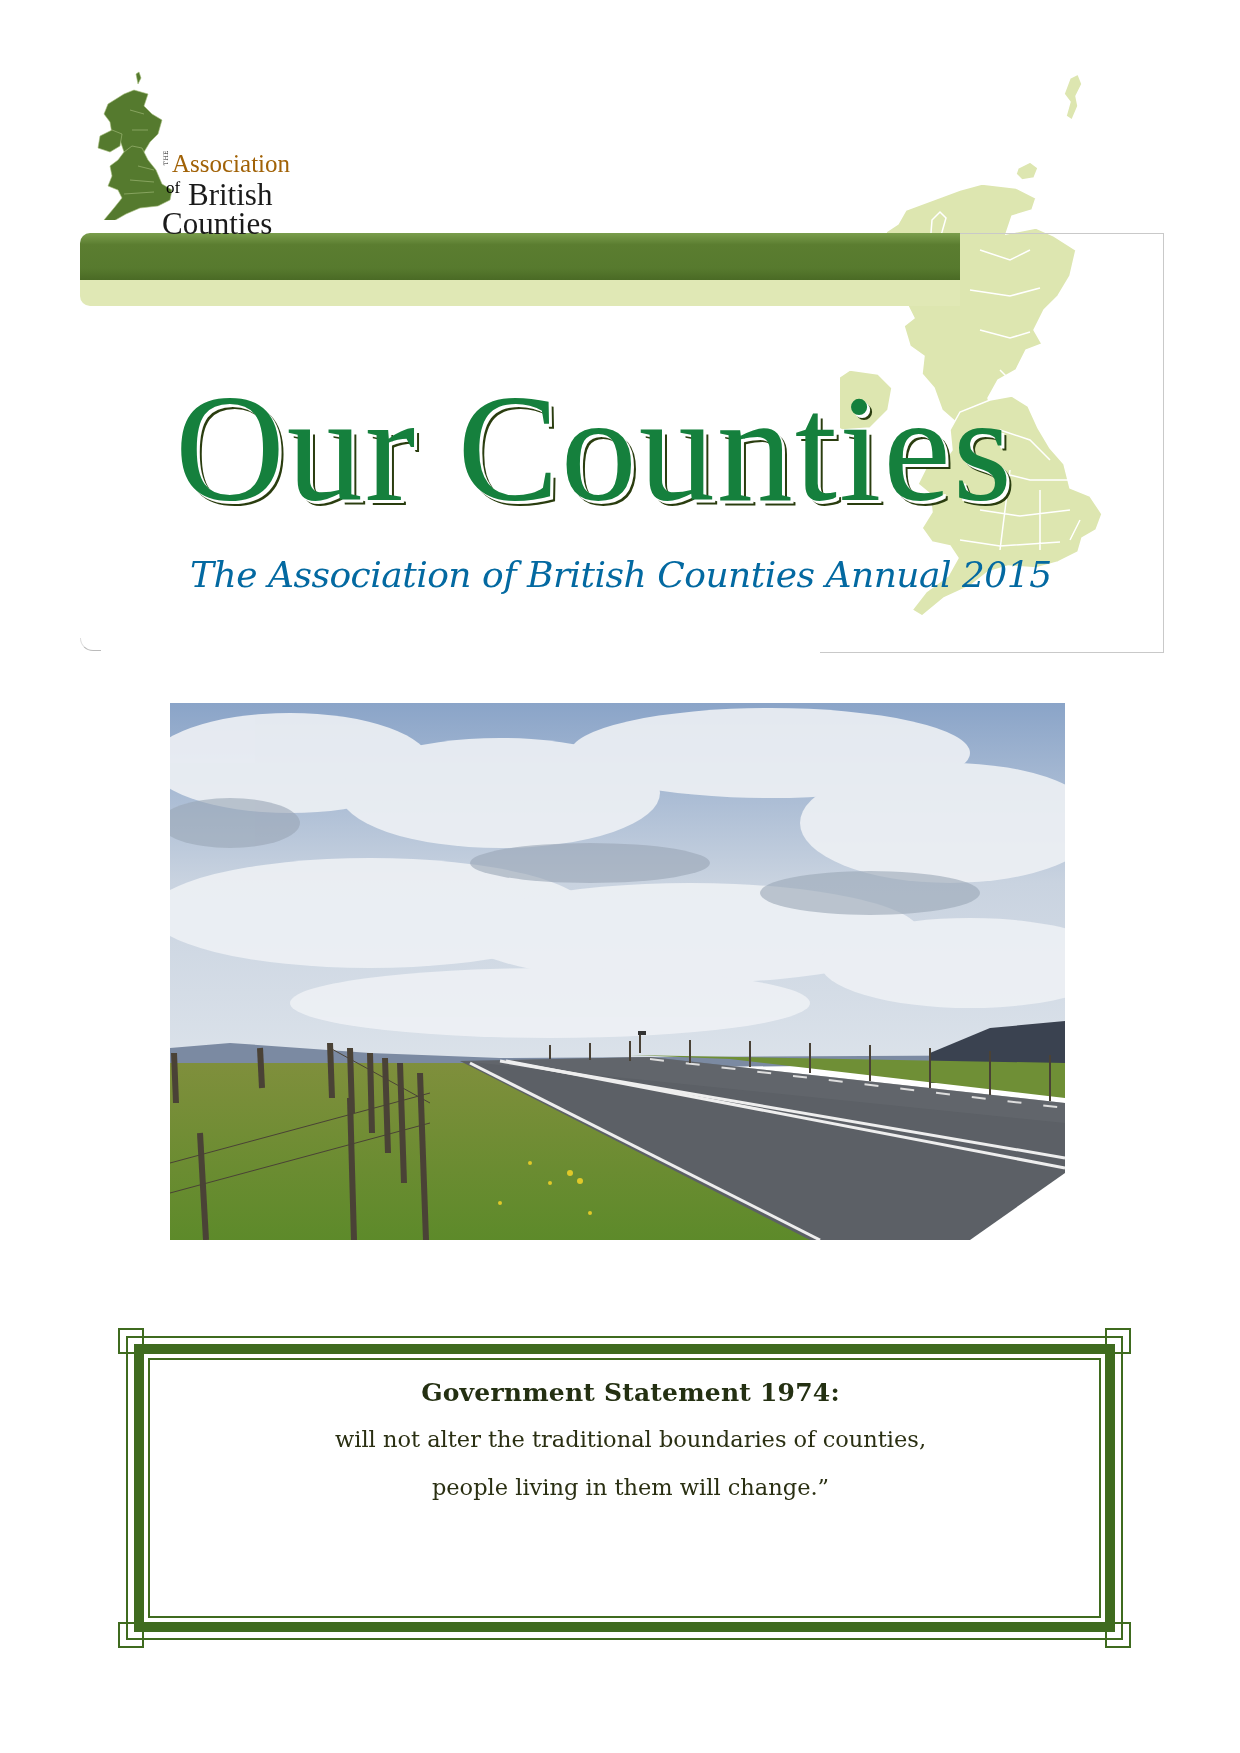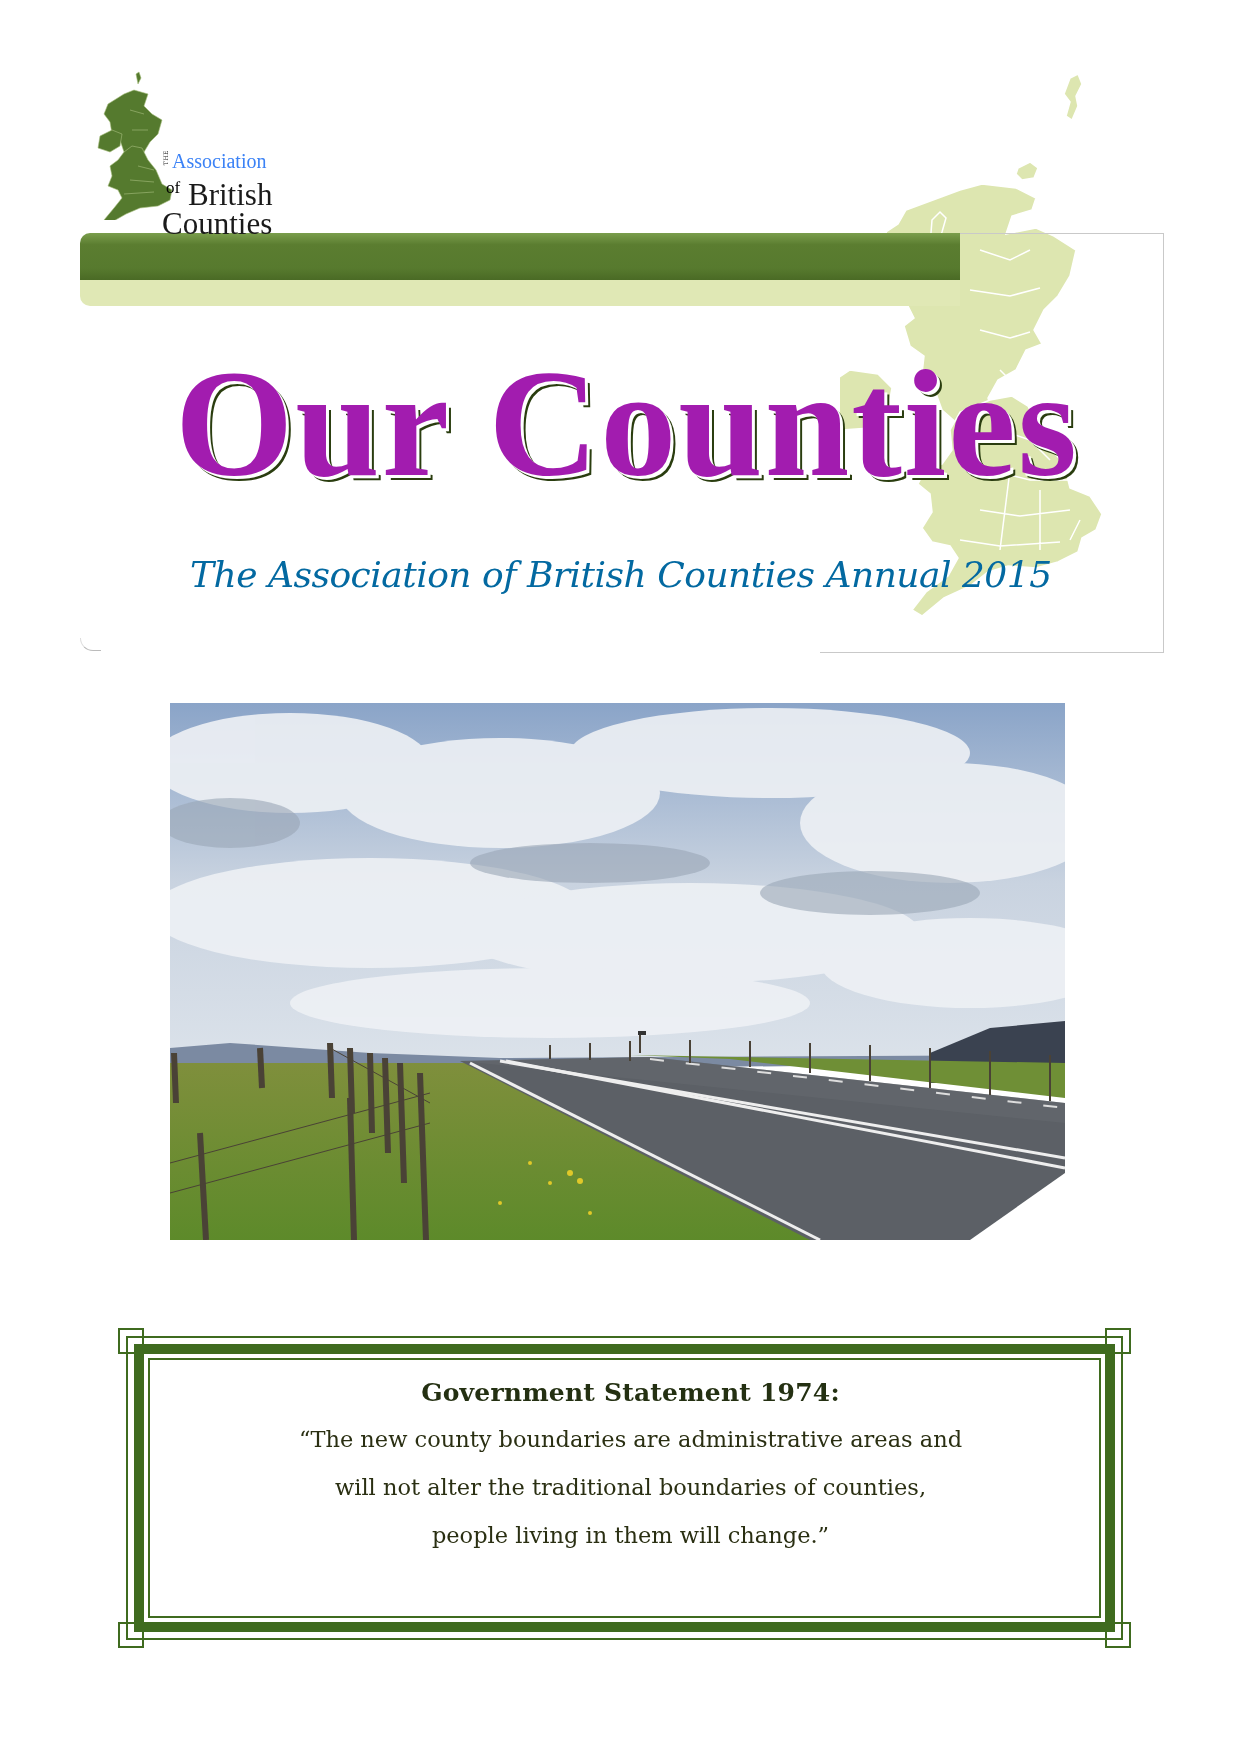--- a/index.html
+++ b/index.html
@@ -2,38 +2,38 @@
 <html><head>
 <meta charset="utf-8">
 <style>
   html, body { margin:0; padding:0; background:#ffffff; }
   body { width:1240px; height:1753px; position:relative; overflow:hidden; font-family:"DejaVu Serif", serif; }
 
   
   .logo { position:absolute; left:90px; top:70px; width:220px; height:160px; }
   .logo-map { position:absolute; left:0; top:0; width:100px; height:150px; }
   .logo-the { position:absolute; left:72px; top:80px; font-size:6px; writing-mode:vertical-rl; transform:rotate(180deg); letter-spacing:0.5px; color:#222; }
-  .logo-assoc { position:absolute; left:82px; top:80px; font-size:20px; white-space:nowrap; color:#3b82f6; font-family:"Liberation Serif", serif; }
+  .logo-assoc { position:absolute; left:82px; top:80px; font-size:25px; white-space:nowrap; color:#a16207; font-family:"Liberation Serif", serif; }
   .logo-of { position:absolute; left:76px; top:108px; font-size:17px; color:#000000; font-family:"Liberation Serif", serif; }
   .logo-british { position:absolute; left:98px; top:107px; font-size:31px; color:#1a1a1a; font-family:"Liberation Serif", serif; white-space:nowrap; }
   .logo-counties { position:absolute; left:72px; top:136px; font-size:31px; color:#1a1a1a; font-family:"Liberation Serif", serif; white-space:nowrap; }
 
   
   .bar-dark { position:absolute; left:80px; top:233px; width:880px; height:47px; border-radius:10px 0 0 0;
     background:linear-gradient(to bottom,#7a9e4c 0%,#5b7d30 25%,#577a2e 75%,#4a6a25 100%); }
   .bar-light { position:absolute; left:80px; top:280px; width:880px; height:26px; background:#e0e8b5; border-radius:0 0 0 10px; }
   .banner-box { position:absolute; left:820px; top:233px; width:343px; height:418px; border:1px solid #c9c9c9; border-left:none; background:transparent; }
 
   
   .big-map { position:absolute; left:840px; top:70px; width:330px; height:600px; }
 
   
-  .title { position:absolute; left:175px; top:348px; font-family:"Liberation Serif", serif; font-size:152px; color:#a21caf; line-height:1;
+  .title { position:absolute; left:175px; top:373px; font-family:"Liberation Serif", serif; font-size:152px; color:#15803d; line-height:1;
     letter-spacing:2px; white-space:nowrap;
-    text-shadow: 3px 3px 0 #ffffff, 5px 5px 0 #2a3d0f; font-weight: bold; }
+    text-shadow: 3px 3px 0 #ffffff, 5px 5px 0 #2a3d0f; }
   .subtitle { position:absolute; left:190px; top:554px; font-family:"DejaVu Serif", serif; font-style:italic; font-size:36px; color:#0369a1; white-space:nowrap; letter-spacing:-0.5px; }
 
   .corner-mark { position:absolute; left:80px; top:638px; width:20px; height:12px; border-bottom:1px solid #bbb; border-left:1px solid #ddd; border-radius:0 0 0 14px; }
 
   
   .photo { position:absolute; left:170px; top:703px; width:895px; height:537px; overflow:hidden; }
   .photo svg { display:block; }
 
   
   .qbox { position:absolute; left:118px; top:1328px; width:1013px; height:320px; }
@@ -189,18 +189,17 @@
   <div class="qframe-outer"></div>
   <div class="qframe-thick"></div>
   <div class="qframe-inner"></div>
   <div class="qcorner" style="left:0;top:0;"></div>
   <div class="qcorner" style="right:0;top:0;"></div>
   <div class="qcorner" style="left:0;bottom:0;"></div>
   <div class="qcorner" style="right:0;bottom:0;"></div>
   <div class="qcontent">
     <div class="qheading">Government Statement 1974:</div>
     <div class="qlines">
-      <div class="qline">“The new county boundaries are administrative areas and</div>
       <div class="qline">will not alter the traditional boundaries of counties,</div>
       <div class="qline">people living in them will change.”</div>
     </div>
   </div>
 </div>
 
 </body></html>

